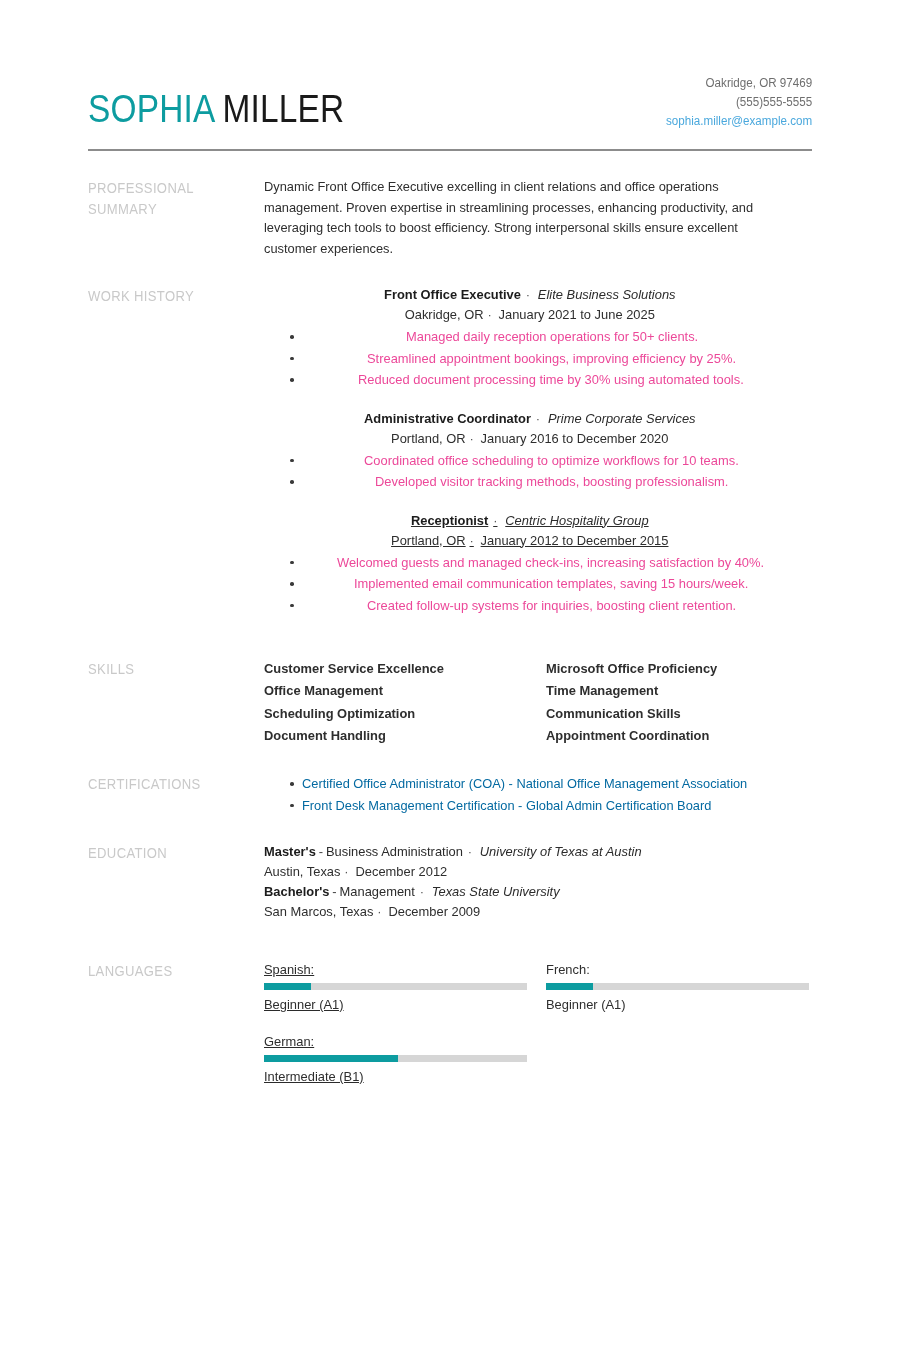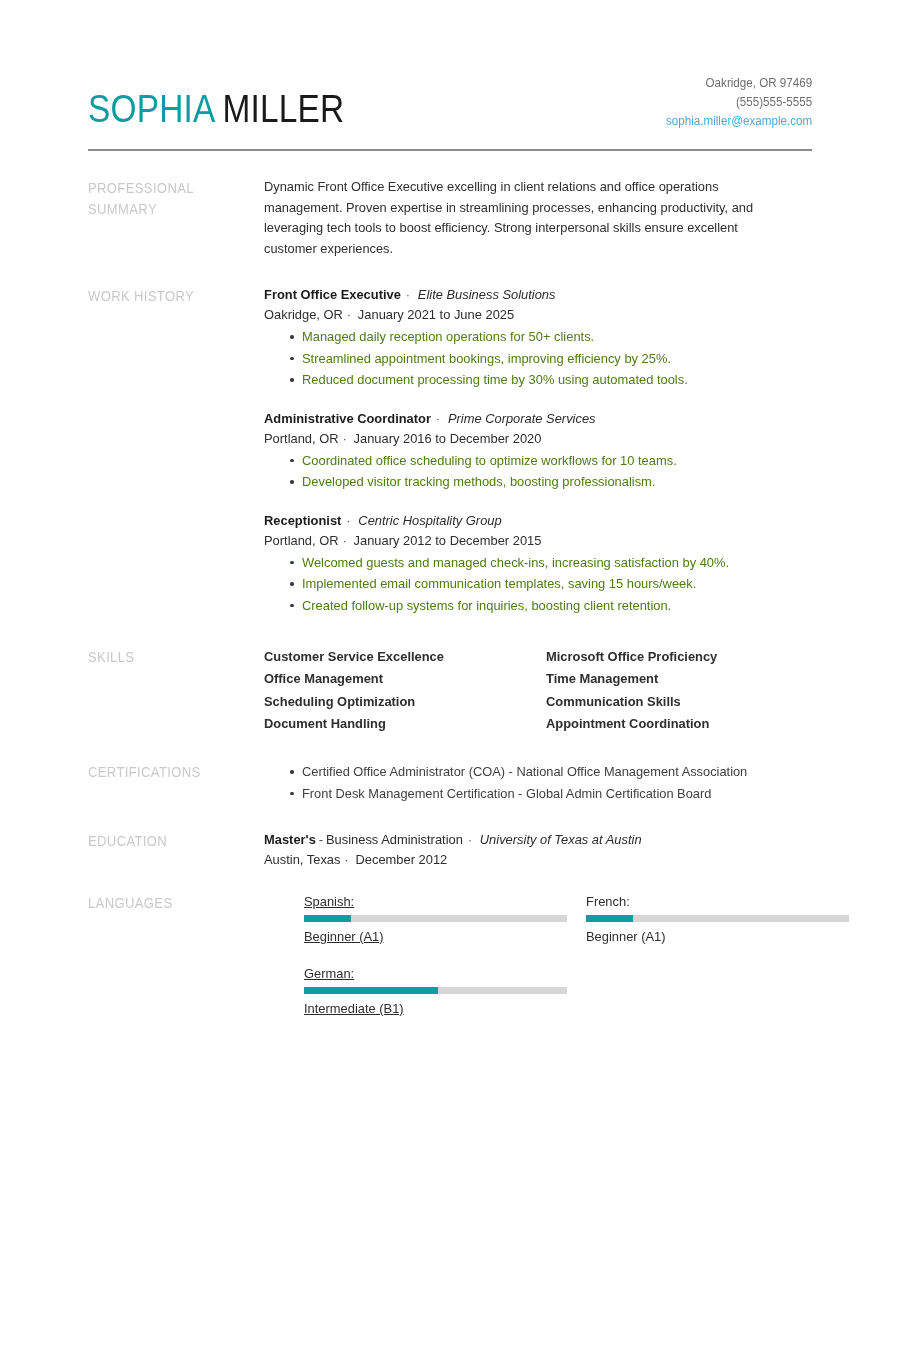--- a/index.html
+++ b/index.html
@@ -66,21 +66,21 @@
     background: #8c8c8c;
     width: 100%;
   }
 
   
   .section {
     display: flex;
     align-items: flex-start;
     margin-top: 26px;
   }
-  .section.tight { margin-top: 22px; gap: 40px; }
+  .section.tight { margin-top: 38px; }
   .sec-label {
     width: 176px;
     flex: 0 0 176px;
     font-size: 14.5px;
     line-height: 21px;
     color: #c9c9c9;
     letter-spacing: 0.4px;
     text-transform: uppercase;
     transform: scaleX(0.9);
     transform-origin: left top;
@@ -94,22 +94,22 @@
   
   .summary {
     font-size: 13.3px;
     line-height: 20.5px;
     color: #2e2e2e;
     transform: scaleX(0.965);
     transform-origin: left top;
   }
 
   
-  .job { margin-bottom: 18px; }
-  .job:last-child { margin-bottom: 4px; }
+  .job { margin-bottom: 18px; text-align: center; }
+  .job:last-child { margin-bottom: 16px; text-decoration: underline; }
   .job-head {
     font-size: 13.3px;
     line-height: 20px;
     white-space: nowrap;
     transform: scaleX(0.97);
     transform-origin: left top;
   }
   .job-title { font-weight: bold; color: #1c1c1c; }
   .sep { color: #555; padding: 0 5px; }
   .job-company { font-style: italic; color: #2b2b2b; padding-left: 3px; }
@@ -124,21 +124,21 @@
   .job-meta .sep { padding: 0 7px 0 4px; }
   ul.bullets {
     list-style: none;
     margin: 1px 0 0 0;
     padding: 0;
   }
   ul.bullets li {
     position: relative;
     font-size: 13.3px;
     line-height: 21.5px;
-    color: #4d7c0f;
+    color: #ec4899;
     padding-left: 38px;
     white-space: nowrap;
   }
   ul.bullets li::before {
     content: "";
     position: absolute;
     left: 26px;
     top: 9px;
     width: 3.5px;
     height: 3.5px;
@@ -172,21 +172,21 @@
   
   ul.certs {
     list-style: none;
     margin: 0;
     padding: 0;
   }
   ul.certs li {
     position: relative;
     font-size: 13.3px;
     line-height: 21.5px;
-    color: #404040;
+    color: #0369a1;
     padding-left: 38px;
     white-space: nowrap;
   }
   ul.certs li::before {
     content: "";
     position: absolute;
     left: 26px;
     top: 9px;
     width: 3.5px;
     height: 3.5px;
@@ -374,20 +374,28 @@
 
       <div class="edu">
         <div class="edu-head">
           <span class="edu-degree">Master's</span><span class="edu-dash">-</span><span class="edu-field">Business Administration</span><span class="sep">·</span><span class="edu-school">University of Texas at Austin</span>
         </div>
         <div class="edu-meta">
           <span>Austin, Texas</span><span class="sep">·</span><span>December 2012</span>
         </div>
       </div>
 
+      <div class="edu">
+        <div class="edu-head">
+          <span class="edu-degree">Bachelor's</span><span class="edu-dash">-</span><span class="edu-field">Management</span><span class="sep">·</span><span class="edu-school">Texas State University</span>
+        </div>
+        <div class="edu-meta">
+          <span>San Marcos, Texas</span><span class="sep">·</span><span>December 2009</span>
+        </div>
+      </div>
 
     </div>
   </div>
 
   <div class="section tight">
     <div class="sec-label">LANGUAGES</div>
     <div class="sec-body">
       <div class="lang-grid">
 
         <div class="lang-item col-left">

